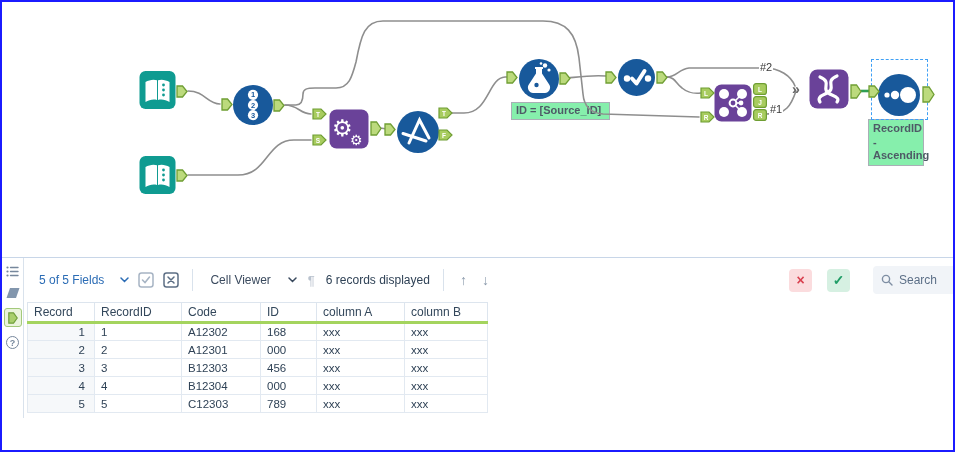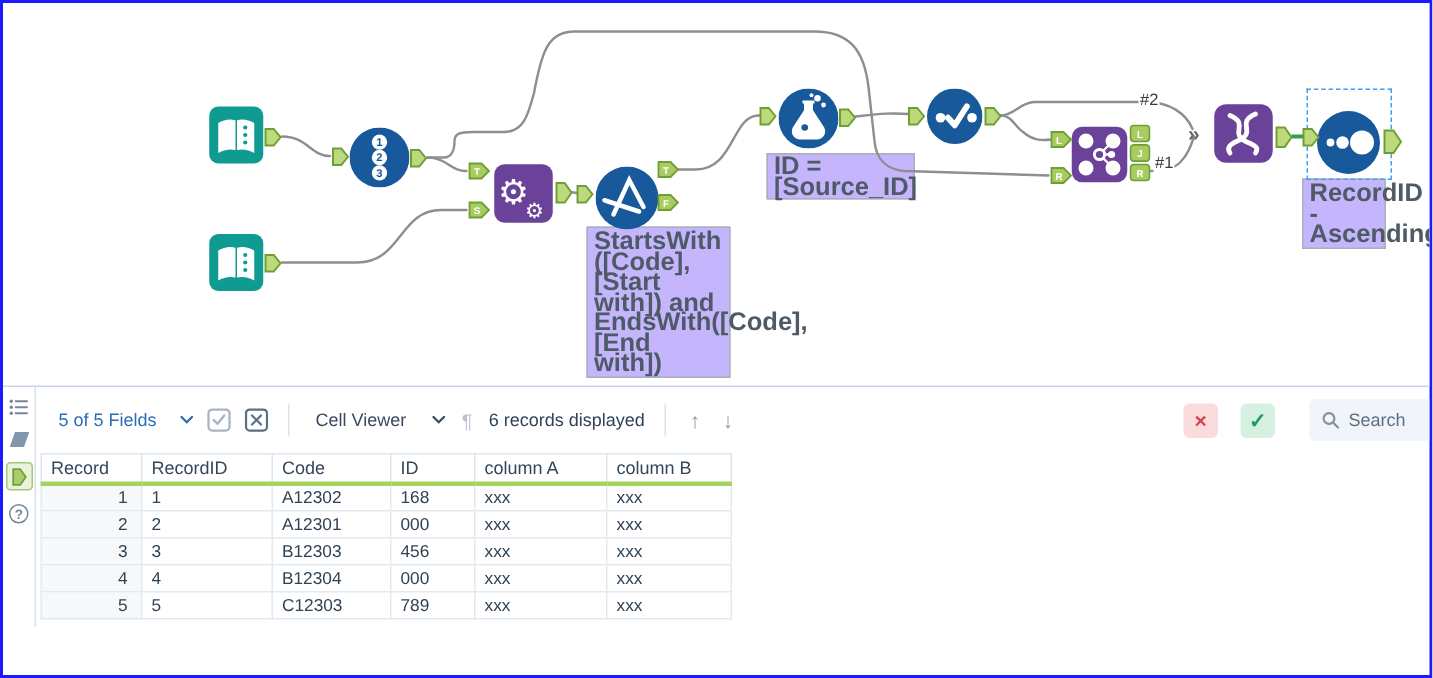--- a/index.html
+++ b/index.html
@@ -6,22 +6,22 @@
   html,body { background:#fff; }
   .window {
     position:relative; width:955px; height:452px;
     border:2px solid #1b1bff; background:#fff; overflow:hidden;
     font-family:"Liberation Sans", sans-serif; color:#33475b;
   }
   
   .canvas { position:relative; width:100%; height:256px; background:#fff; border-bottom:1px solid #c8d6e8; }
   .tool { position:absolute; }
   .anno {
-    position:absolute; background:#c4b5fd; border:1px solid #a9afb6;
-    color:#4e5a66; font-size:17px; font-weight:600; line-height:13.5px; padding:2px 4px;
+    position:absolute; background:#86efac; border:1px solid #a9afb6;
+    color:#4e5a66; font-size:11px; font-weight:600; line-height:13.5px; padding:2px 4px;
   }
   .wire-label {
     position:absolute; font-size:11px; color:#3a3a3a; background:#fff; padding:0 1px; font-weight:400;
   }
   .multi-conn { position:absolute; font-size:14px; font-weight:bold; color:#666; letter-spacing:-2px; line-height:14px; }
   svg.layer { position:absolute; left:0; top:0; pointer-events:none; }
   svg.layer path[data-interactable="true"] { pointer-events:stroke; }
   .anchor { position:absolute; }
   .sel-box { position:absolute; border:1px dashed #3fa0f5; background:transparent; }
   
@@ -62,21 +62,20 @@
   }
   table.grid td.rec { text-align:right; background:#f6f8fa; padding-right:9px; }
 </style>
 </head>
 <body>
 
 <div class="window" data-interactable="false">
 
   <div class="canvas" data-interactable="true">
 
-    <div class="anno" style="left:389px;top:149px;width:96px;" data-interactable="true">StartsWith ([Code], [Start with]) and EndsWith([Code], [End with])</div>
     <div class="anno" style="left:509px;top:100px;width:99px;padding:1px 4px;" data-interactable="true">ID = [Source_ID]</div>
     <div class="anno" style="left:866px;top:117px;width:56px;" data-interactable="true">RecordID - Ascending</div>
 
     <svg class="layer" width="955" height="256" viewBox="0 0 955 256" data-interactable="false">
       <g fill="none" stroke="#8e8e8e" stroke-width="1.6" stroke-linecap="round">
         <path data-interactable="true" d="M186 89 C203 89 205 102 218 102"></path>
         <path data-interactable="true" d="M283 103 L294 103 C299 103 301 98 301 92 C301 87 305 86 313 86 L334 86 C347 86 350 75 354 60 C359 33 363 19 381 19 L541 19 C564 19 574 31 577 56 L581 92 C582 104 589 111 601 112 L697 115"></path>
         <path data-interactable="true" d="M283 103 C296 103 298 112 309 112"></path>
         <path data-interactable="true" d="M186 173 L236 173 C266 173 264 138 292 138 L309 138"></path>
         <path data-interactable="true" d="M378 126 L385 127"></path>

